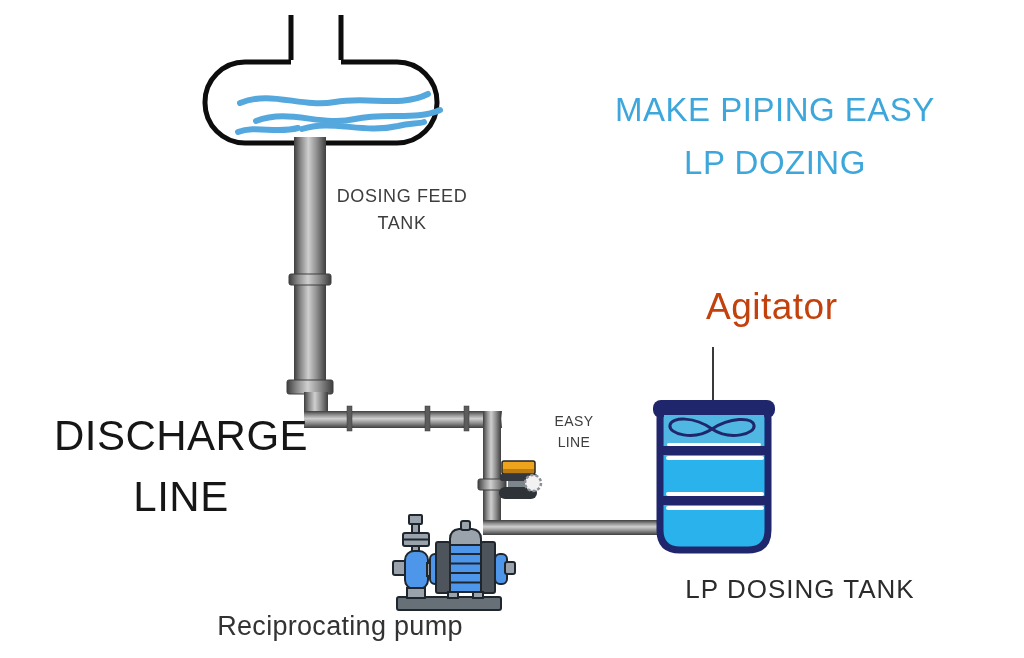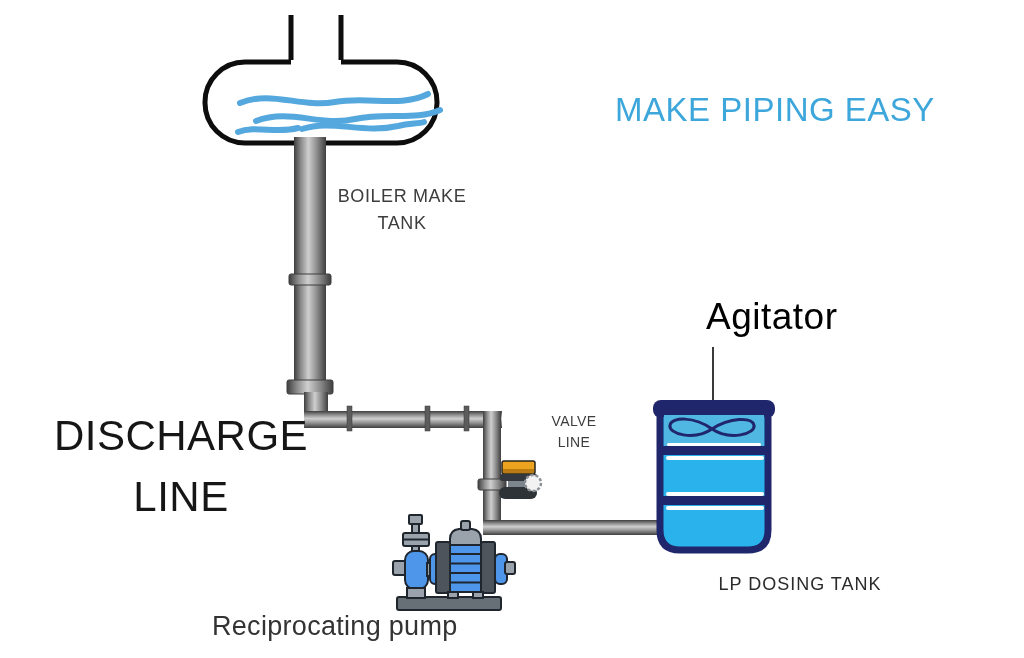--- a/index.html
+++ b/index.html
@@ -21,28 +21,28 @@
   }
   .discharge-label{
     left:52px;top:406px;width:258px;text-align:center;
     color:#161616;font-size:42px;letter-spacing:0.5px;line-height:1.45;
   }
   .valve-label{
     left:508px;top:411px;width:132px;text-align:center;
     color:#3d3d3d;font-size:14px;letter-spacing:0.4px;line-height:1.5;
   }
   .agitator-label{
-    left:706px;top:296px;color:#000000;font-size:37px;letter-spacing:0.5px;
+    left:706px;top:286px;color:#c2410c;font-size:37px;letter-spacing:0.5px;
   }
   .dosing-tank-label{
     left:672px;top:574px;width:256px;text-align:center;
-    color:#2b2b2b;font-size:18px;letter-spacing:1px;
+    color:#2b2b2b;font-size:26px;letter-spacing:1px;
   }
   .recip-pump-label{
-    left:212px;top:611px;width:256px;text-align:left;
+    left:212px;top:611px;width:256px;text-align:center;
     color:#333333;font-size:27px;letter-spacing:0.3px;
   }
 </style>
 </head>
 <body>
 
 <div class="canvas">
 
   <svg width="1024" height="658" viewBox="0 0 1024 658">
     <defs>
@@ -139,34 +139,35 @@
       <rect x="666" y="492" width="98" height="4" rx="2" fill="#ffffff"></rect>
       <rect x="661" y="496" width="106" height="9" fill="#20266b"></rect>
       <rect x="666" y="506" width="98" height="4" rx="2" fill="#ffffff"></rect>
       <path d="M 712 429 C 694 416 672 417 670 425 C 668 434 694 441 712 429
                C 730 417 752 417 754 425 C 756 434 730 441 712 429 Z" fill="none" stroke="#20266b" stroke-width="3" stroke-linecap="round"></path>
     </g>
   </svg>
 
   <div class="label title">
     <span>MAKE PIPING EASY</span>
+    <span>LP DOZING</span>
   </div>
 
   <div class="label boiler-label">
-    <span>BOILER MAKE</span>
+    <span>DOSING FEED</span>
     <span>TANK</span>
   </div>
 
   <div class="label discharge-label">
     <span>DISCHARGE</span>
     <span>LINE</span>
   </div>
 
   <div class="label valve-label">
-    <span>VALVE</span>
+    <span>EASY</span>
     <span>LINE</span>
   </div>
 
   <div class="label agitator-label">Agitator</div>
 
   <div class="label dosing-tank-label">LP DOSING TANK</div>
 
   <div class="label recip-pump-label">Reciprocating pump</div>
 
 </div>

